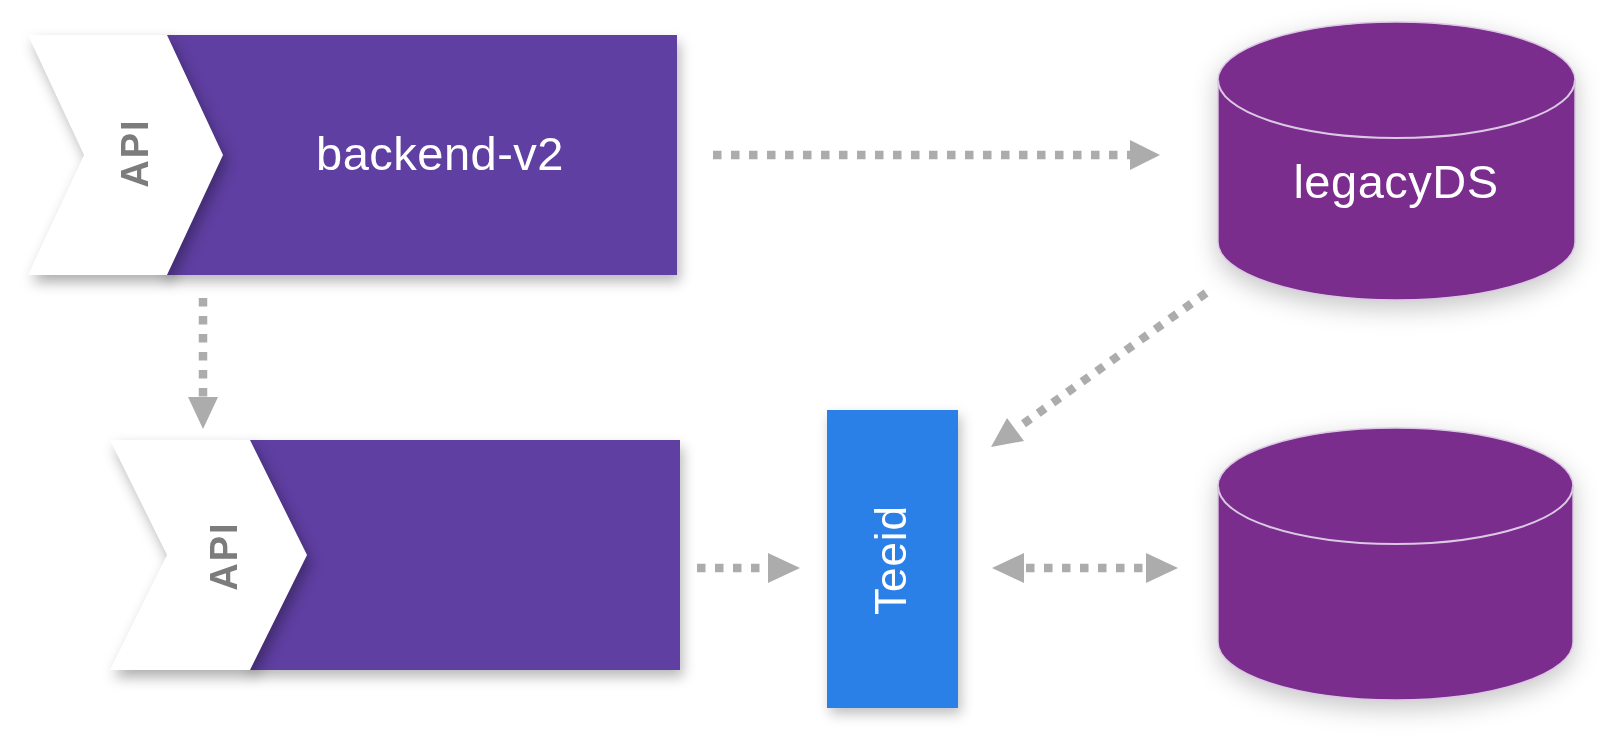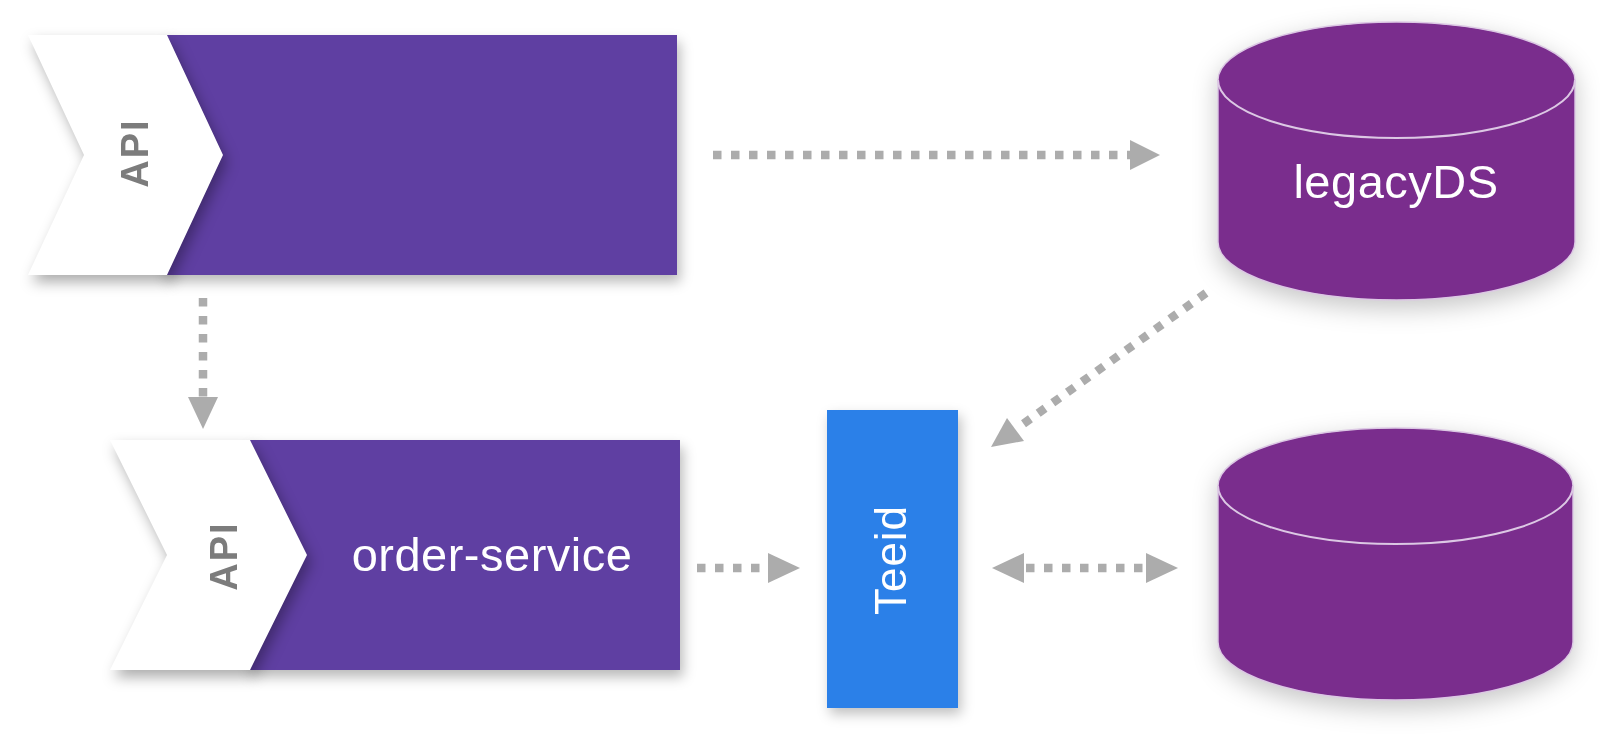--- a/index.html
+++ b/index.html
@@ -102,19 +102,19 @@
       <polygon class="edge-head" points="768,553 800,568 768,583"></polygon>
     </g>
 
     <g>
       <line class="edge-line" x1="1026" y1="568" x2="1145" y2="568"></line>
       <polygon class="edge-head" points="1024,553 992,568 1024,583"></polygon>
       <polygon class="edge-head" points="1146,553 1178,568 1146,583"></polygon>
     </g>
   </svg>
 
-  <span class="lbl node-lbl" id="label-order">order-service</span>
+  <span class="lbl node-lbl" id="label-backend">backend-v2</span>
   <span class="lbl node-lbl" id="label-legacyds">legacyDS</span>
   <span class="lbl rot teiid-lbl" id="label-teiid">Teeid</span>
   <span class="lbl rot api-lbl" id="api-backend">API</span>
   <span class="lbl rot api-lbl" id="api-order">API</span>
 
 </div>
 
 </body></html>

